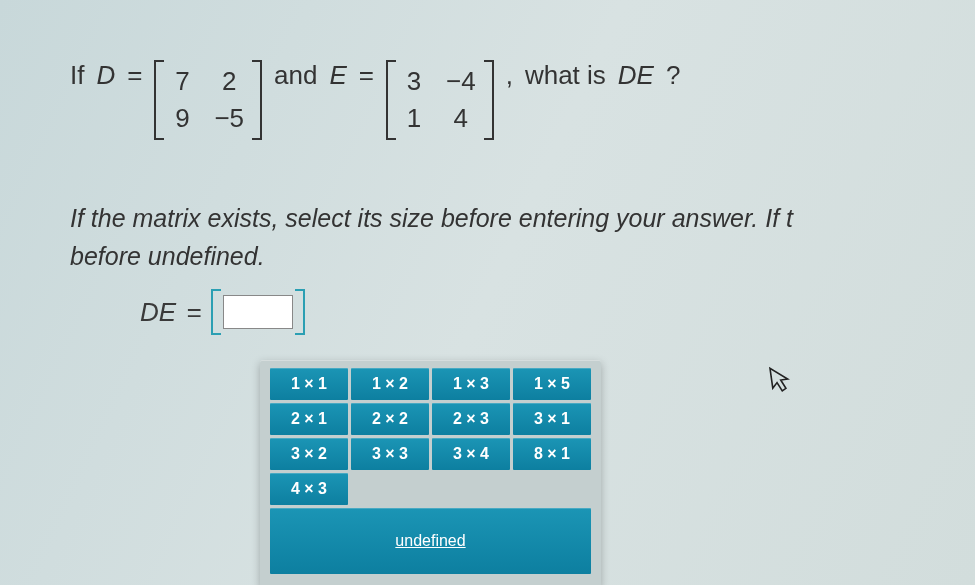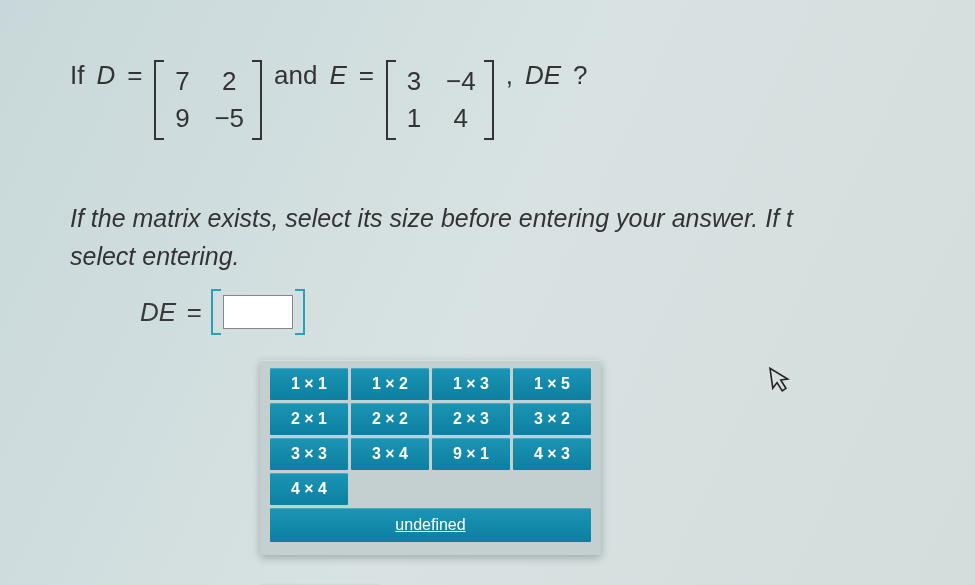--- a/index.html
+++ b/index.html
@@ -75,21 +75,21 @@
     color:#fff; font-size:16px; font-weight:bold;
     text-align:center; padding:7px 4px;
     cursor:pointer;
     border-radius:1px;
     box-shadow:inset 0 1px 0 rgba(255,255,255,0.2);
   }
   .undef-btn {
     grid-column:1 / -1;
     text-decoration:underline;
     font-weight:normal;
-    padding:8px 0;
+    padding:24px 0;
   }
   .submit-btn {
     margin-left:190px; margin-top:30px;
     background:linear-gradient(#5cb82c, #4aa31e);
     color:#fff; font-size:18px;
     padding:12px 32px;
     border:none; border-radius:3px;
     cursor:pointer;
     box-shadow:0 2px 4px rgba(0,0,0,0.3), inset 0 1px 0 rgba(255,255,255,0.2);
   }
@@ -126,27 +126,28 @@
     <span class="bracket left"></span>
     <span class="mbody">
       <span>3</span>
       <span>−4</span>
       <span>1</span>
       <span>4</span>
     </span>
     <span class="bracket right"></span>
   </span>
   <span class="txt">, </span>
+  <span class="txt">what is </span>
   <span class="ital">DE</span>
   <span class="txt">?</span>
 </div>
 
 <div class="instruction">
   <span>If the matrix exists, select its size before entering your answer. If t</span><br>
-  <span>select entering.</span>
+  <span>before undefined.</span>
 </div>
 
 <div class="answer-line">
   <span>DE</span>
   <span> = </span>
   <span class="answer-box">
     <span class="bracket left"></span>
     <span style="display:flex;align-items:center;">
       <input class="answer-input" type="text" style="">
     </span>
@@ -156,26 +157,26 @@
 
 <div class="size-panel">
   <div class="size-grid">
     <div class="size-btn">1 × 1</div>
     <div class="size-btn">1 × 2</div>
     <div class="size-btn">1 × 3</div>
     <div class="size-btn">1 × 5</div>
     <div class="size-btn">2 × 1</div>
     <div class="size-btn">2 × 2</div>
     <div class="size-btn">2 × 3</div>
+    <div class="size-btn">3 × 1</div>
     <div class="size-btn">3 × 2</div>
     <div class="size-btn">3 × 3</div>
     <div class="size-btn">3 × 4</div>
-    <div class="size-btn">9 × 1</div>
+    <div class="size-btn">8 × 1</div>
     <div class="size-btn">4 × 3</div>
-    <div class="size-btn">4 × 4</div>
     <div class="undef-btn">undefined</div>
   </div>
 </div>
 
 <button class="submit-btn">Submit</button>
 
 <div class="cursor-icon">
   <svg width="22" height="28" viewBox="0 0 22 28">
       <path d="M2 2 L2 22 L7 17 L11 26 L15 24 L11 15 L18 15 Z" fill="none" stroke="#222" stroke-width="1.6"></path>
     </svg>

